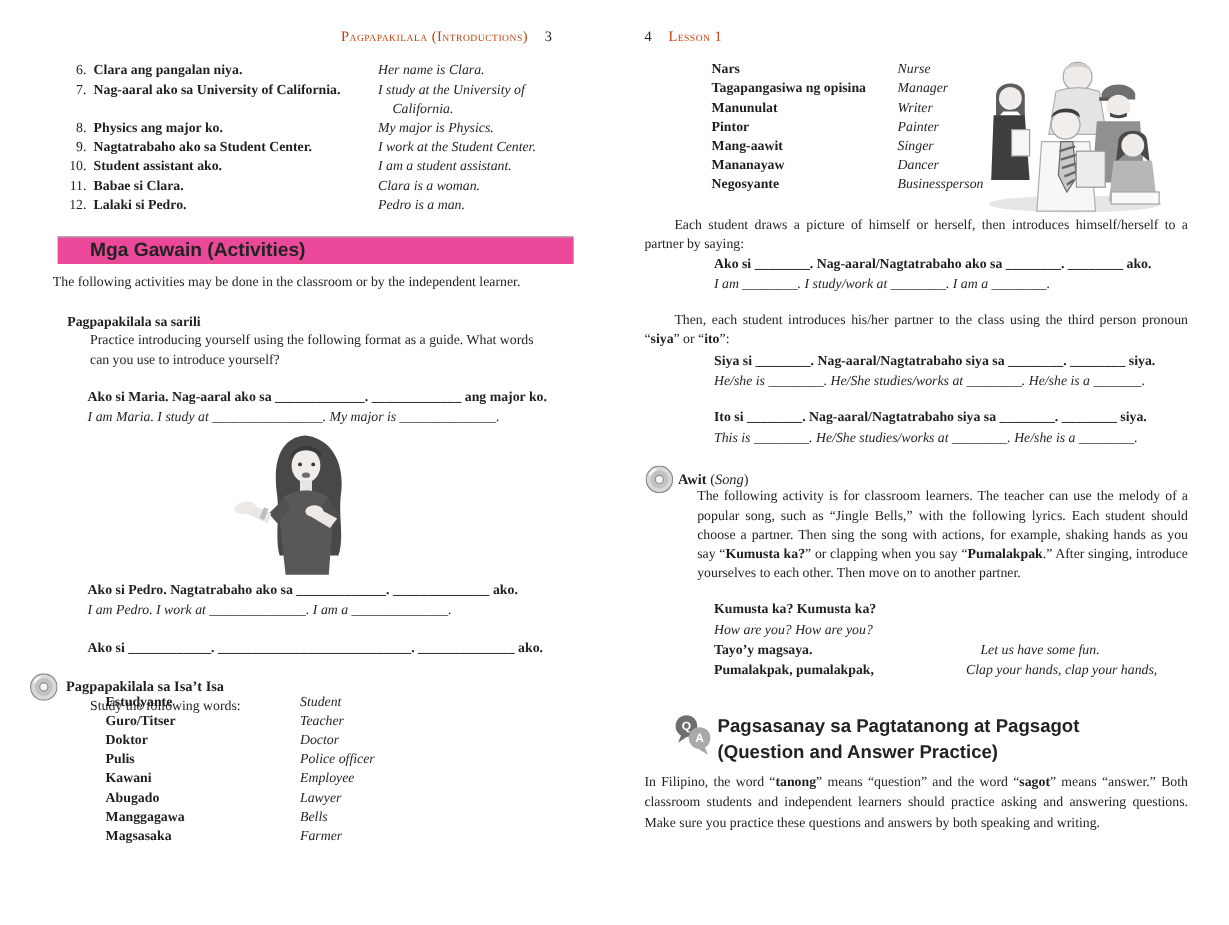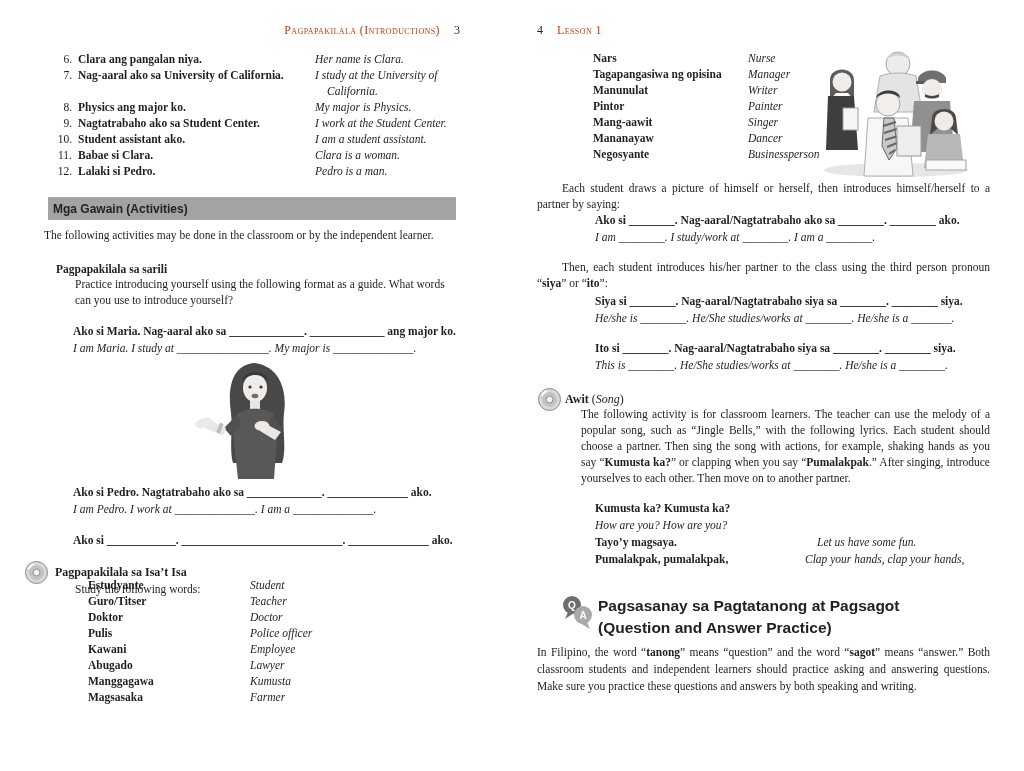--- a/index.html
+++ b/index.html
@@ -19,22 +19,22 @@
   .row{display:flex;line-height:16px;}
   .num{width:32px;text-align:right;padding-right:6px;flex:none;}
   .fil{width:225px;font-weight:bold;flex:none;padding-left:12px;text-indent:-12px;}
   .eng{font-style:italic;flex:1;padding-left:12px;text-indent:-12px;}
   
   .vrow{display:flex;line-height:16px;}
   .vfil{font-weight:bold;flex:none;}
   .veng{font-style:italic;}
   .w162{width:162px;}.w155{width:155px;}.w210{width:210px;}
   
-  .graybar{background:#a3a3a3;height:22px;line-height:22px;padding-left:5px;
-           font-family:"Liberation Sans",sans-serif;font-weight:bold;font-size:12px;color:#222;
+  .graybar{background:#ec4899;height:22px;line-height:22px;padding-left:27px;
+           font-family:"Liberation Sans",sans-serif;font-weight:bold;font-size:16px;color:#222;
            border-top:1px solid #a8a8a8;}
   .sans-head{font-family:"Liberation Sans",sans-serif;font-weight:bold;font-size:15.5px;line-height:22px;color:#222;}
   .sect-title{font-weight:bold;}
   svg{display:block;}
 </style>
 </head>
 <body>
 
 <div class="sheet">
 
@@ -146,21 +146,21 @@
       <div class="vrow">
           <span class="vfil w162">Kawani</span>
           <span class="veng">Employee</span>
         </div>
       <div class="vrow">
           <span class="vfil w162">Abugado</span>
           <span class="veng">Lawyer</span>
         </div>
       <div class="vrow">
           <span class="vfil w162">Manggagawa</span>
-          <span class="veng">Kumusta</span>
+          <span class="veng">Bells</span>
         </div>
       <div class="vrow">
           <span class="vfil w162">Magsasaka</span>
           <span class="veng">Farmer</span>
         </div>
     </div>
   </div>
 
   <div>
 

